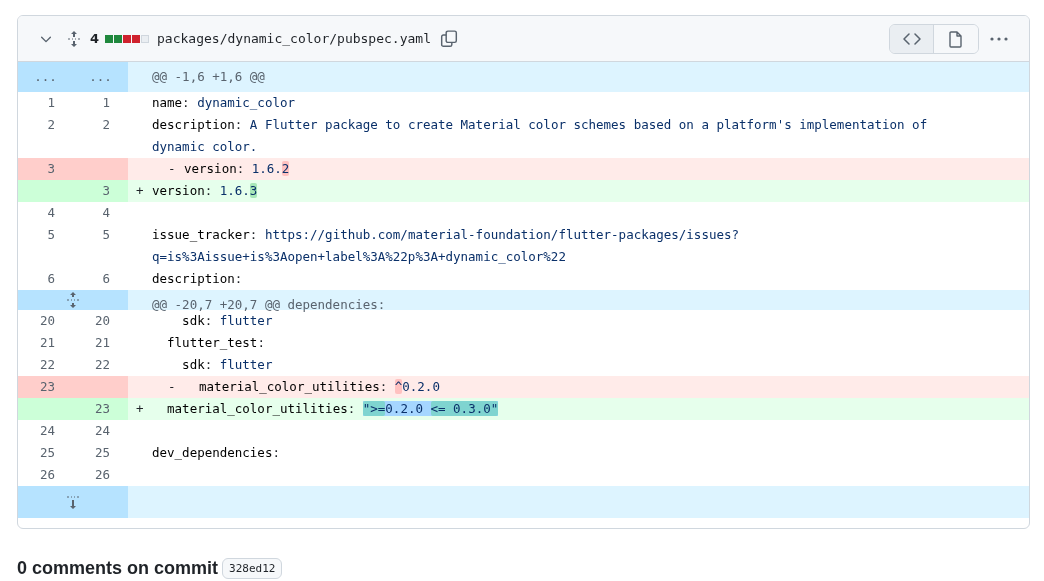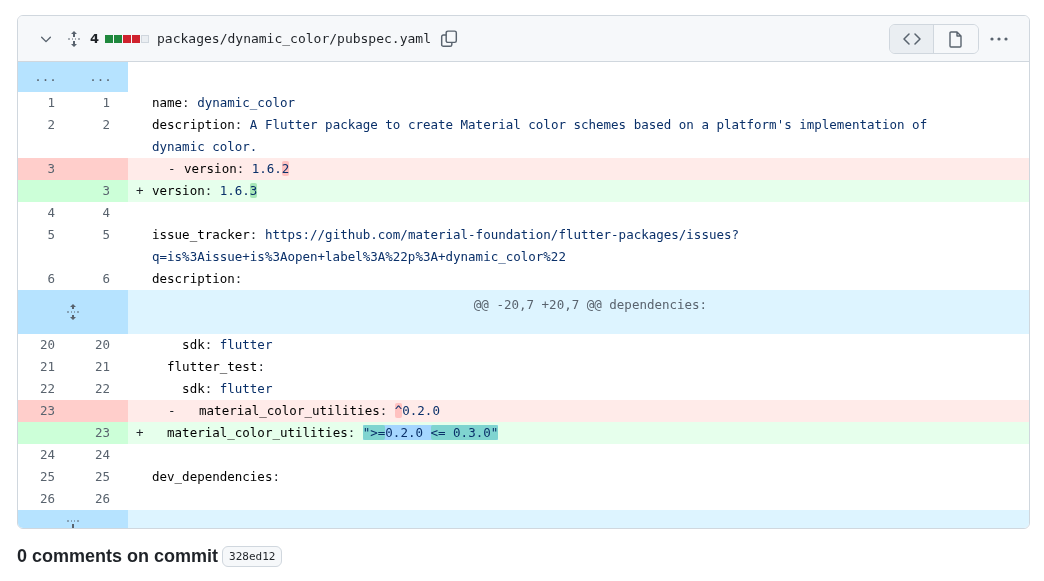--- a/index.html
+++ b/index.html
@@ -42,21 +42,21 @@
   .lnpair { width: 110px; flex-shrink: 0; display: flex; align-items: center; justify-content: center; }
   .del .ln { background: #ffcecb; }
   .del .code { background: #ffebe9; padding-left: 40px; }
   .add .ln { background: #ccffd8; }
   .add .code { background: #e6ffec; }
   .hl-del { background: #ff818266; border-radius: 2px; }
   .hl-add { background: #4ac26b66; border-radius: 2px; }
   .hl-blue { background: #a5d6ff; }
   .hl-teal { background: #7fd4d0; border-radius: 2px; }
 
-  .comments { position: absolute; left: 17px; top: 546px; display: flex; align-items: center; }
+  .comments { position: absolute; left: 17px; top: 558px; display: flex; align-items: center; }
   .comments-text { font-size: 18px; font-weight: 700; color: #1f2328; margin-right: 4px; }
   .sha { font-family: "DejaVu Sans Mono", monospace; font-size: 11px; background: #f6f8fa; border: 1px solid #d0d7de; border-radius: 6px; padding: 3px 6px; color: #1f2328; }
 </style>
 </head>
 <body>
 
 <div class="file">
   <div class="file-header">
     <span class="icon-btn chev">
       <svg width="14" height="14" viewBox="0 0 16 16">
@@ -106,20 +106,21 @@
           </svg>
       </span>
     </div>
   </div>
 
   <div class="diff">
 
     <div class="row hunk" style="height:30px;line-height:30px;">
       <span class="ln" style="text-align:center;padding:0;">...</span>
       <span class="ln" style="text-align:center;padding:0;">...</span>
+      <span class="code" style="padding-left:24px;">@@ -1,6 +1,6 @@</span>
     </div>
 
     <div class="row">
       <span class="ln">1</span>
       <span class="ln">1</span>
       <span class="code"><span class="mark"></span><span class="k">name</span><span>:</span><span class="v"> dynamic_color</span></span>
     </div>
 
     <div class="row tall">
       <span class="ln">2</span>
@@ -151,21 +152,21 @@
       <span class="code"><span class="mark"></span><span class="k">issue_tracker</span><span>:</span><span class="v"> https://github.com/material-foundation/flutter-packages/issues?</span>
 <span class="mark"></span><span class="v">q=is%3Aissue+is%3Aopen+label%3A%22p%3A+dynamic_color%22</span></span>
     </div>
 
     <div class="row">
       <span class="ln">6</span>
       <span class="ln">6</span>
       <span class="code"><span class="mark"></span><span class="k">description</span><span>:</span></span>
     </div>
 
-    <div class="row hunk" style="height:44px;line-height:30px;text-align:center;">
+    <div class="row hunk" style="height:20px;line-height:30px;">
       <span class="lnpair">
         <svg width="14" height="18" viewBox="0 0 14 18">
             <path d="M7 1L4 4h2v2h2V4h2z M7 17l-3-3h2v-2h2v2h2z" fill="#59636e"></path>
             <path d="M1 9h2 M5 9h1 M8 9h1 M11 9h2" stroke="#59636e" stroke-width="1"></path>
           </svg>
       </span>
       <span class="code" style="padding-left:24px;">@@ -20,7 +20,7 @@ dependencies:</span>
     </div>
 
     <div class="row">

